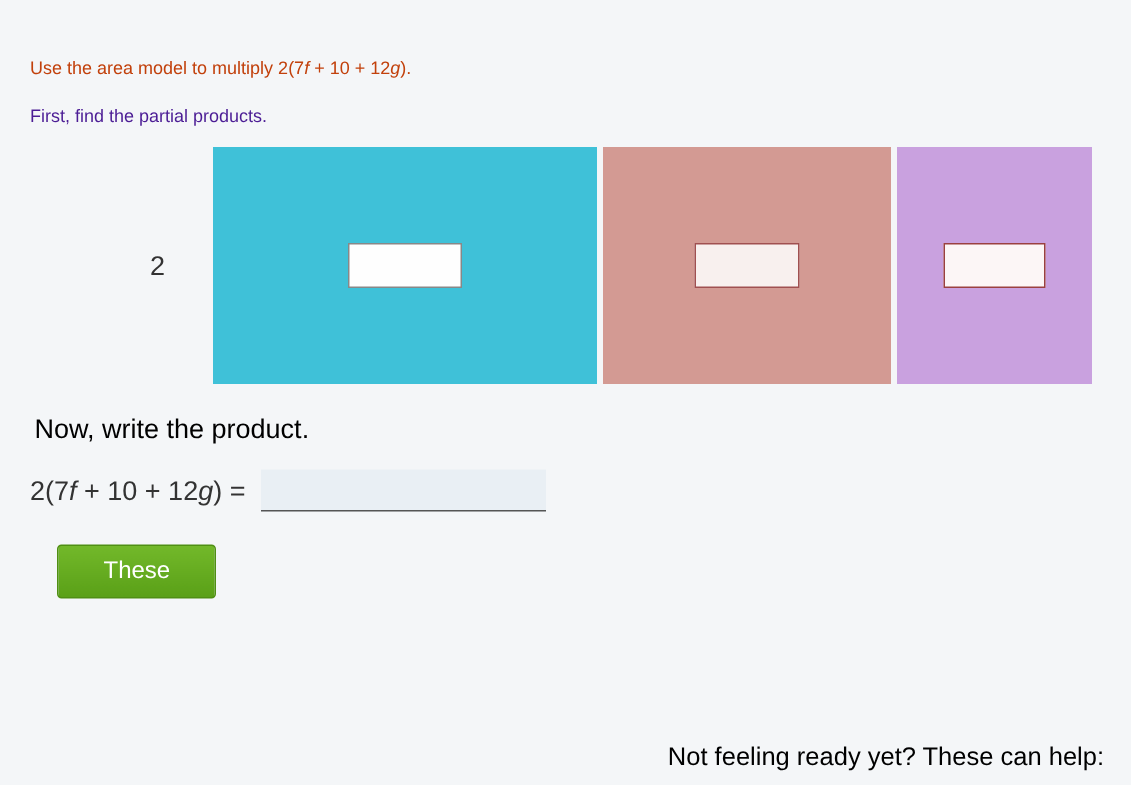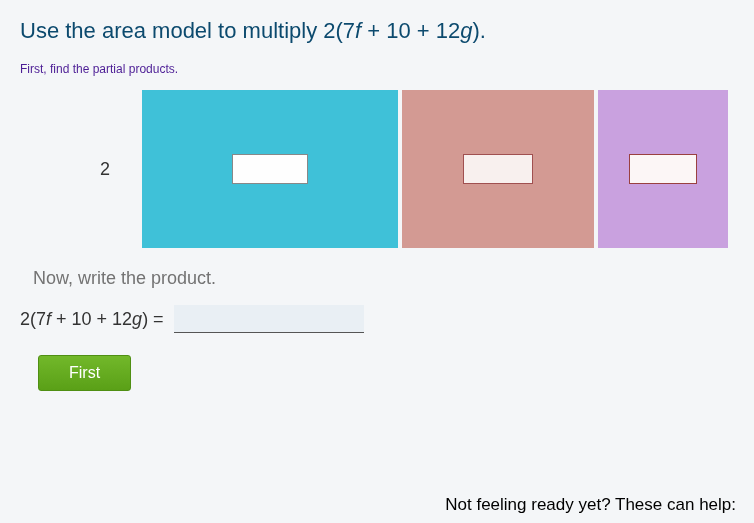--- a/index.html
+++ b/index.html
@@ -7,23 +7,24 @@
       font-family: Arial, Helvetica, sans-serif;
       background: #f4f6f8;
       width: 754px;
       height: 523px;
       padding: 18px 20px 0 20px;
       color: #333;
       position: relative;
       overflow: hidden;
     }
     .instruction {
-      font-size: 22px;
+      font-size: 12px;
       margin-bottom: 18px;
-      color: #0c4a6e;
+      color: #c2410c;
+      margin-top: 20px;
     }
     .expr-var { font-style: italic; }
     .subinstruction {
       font-size: 12px;
       margin-bottom: 14px;
       color: #4c1d95;
     }
     .area-model {
       margin-left: 80px;
       margin-bottom: 20px;
@@ -65,22 +66,22 @@
       height: 30px;
       border: 1px solid #888;
       background: #fefefe;
       font-size: 16px;
       text-align: center;
     }
     .cell2 .cell-input { border-color: #a05050; background: #f8f0ee; width: 70px; }
     .cell3 .cell-input { border-color: #9a4040; background: #fcf6f6; width: 68px; }
     .now-write {
       font-size: 18px;
-      margin: 6px 0 16px 13px;
-      color: #737373;
+      margin: 6px 0 16px 3px;
+      color: #000000;
     }
     .equation-row {
       display: flex;
       align-items: center;
       font-size: 18px;
       margin-bottom: 22px;
     }
     .equation-row .eq-input {
       width: 190px;
       height: 28px;
@@ -149,20 +150,20 @@
 
 <div class="now-write">Now, write the product.</div>
 
 <div class="equation-row">
   <span>
     <span>2(7</span><span class="expr-var">f</span><span> + 10 + 12</span><span class="expr-var">g</span><span>) = </span>
   </span>
   <input class="eq-input" type="text" value="" style="">
 </div>
 
-<button class="submit-btn">First</button>
+<button class="submit-btn">These</button>
 
 <div class="footer">
   <span class="not-ready">Not feeling ready yet? These can help:</span>
 </div>
 
 
 
 
 </body></html>

